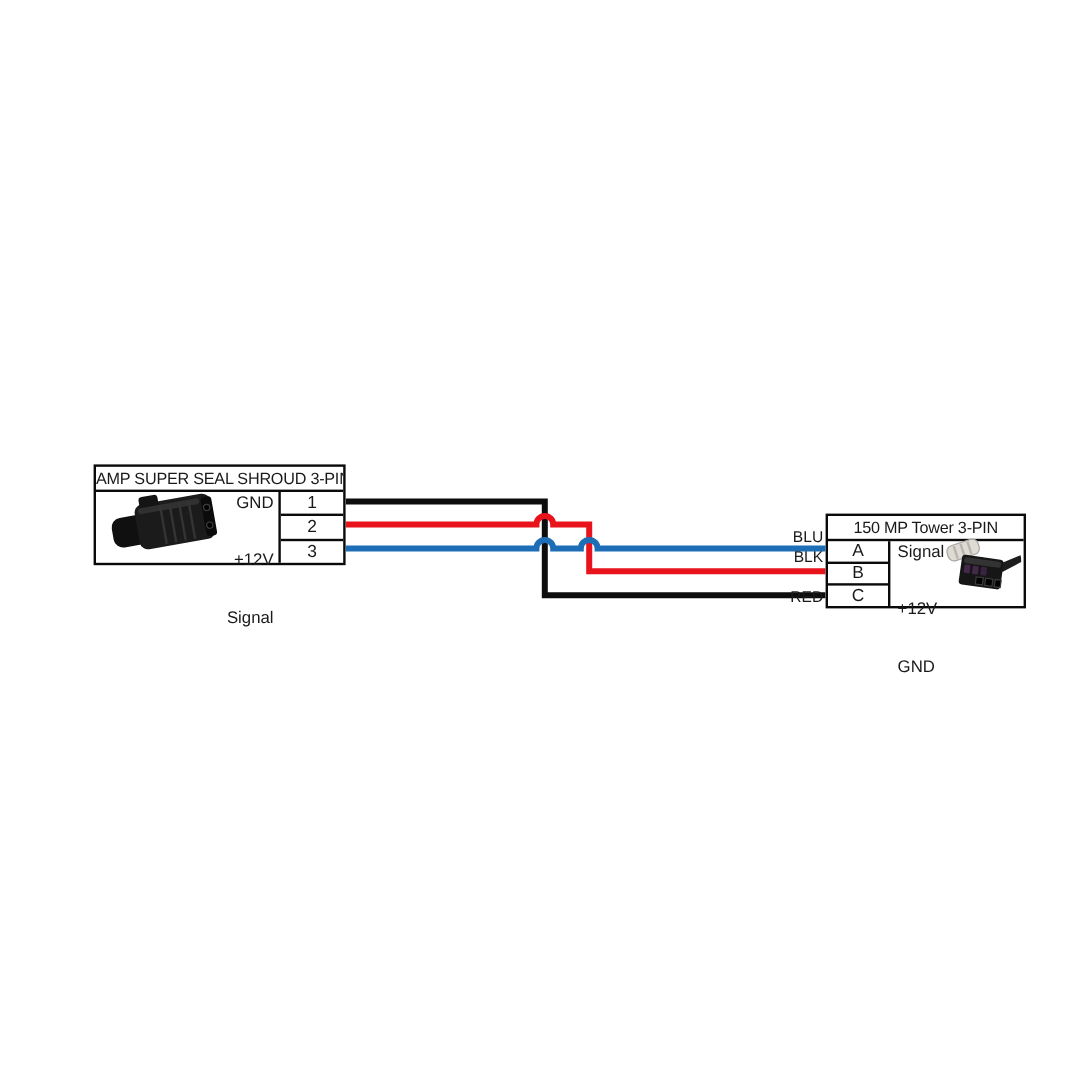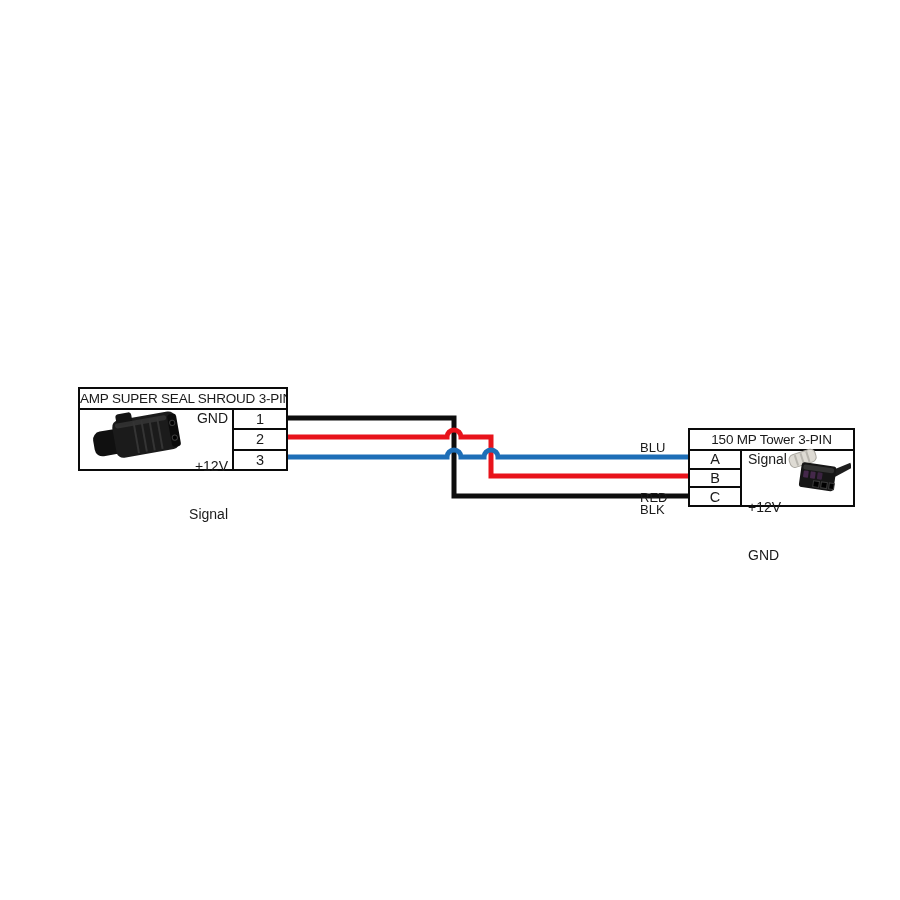--- a/index.html
+++ b/index.html
@@ -66,20 +66,21 @@
     align-items: center;
     font-size: 14px;
     white-space: nowrap;
   }
   .label-col.align-right .label-row { justify-content: flex-end; }
   .label-col.align-left  .label-row { justify-content: flex-start; }
   .photo-svg { position: absolute; }
   .wire-label {
     position: absolute;
     width: 46px;
+    text-align: right;
     font-size: 13px;
     line-height: 14px;
   }
 </style>
 </head>
 <body>
 
 <div class="canvas">
 
   <svg class="wires-svg" viewBox="0 0 900 900">
@@ -151,15 +152,15 @@
         <rect x="30" y="27" width="5" height="7" rx="1" fill="#3a2340"></rect>
         <rect x="27" y="36" width="6" height="6" fill="#000000" stroke="#3c3c3c" stroke-width="1"></rect>
         <rect x="35" y="36" width="6" height="6" fill="#000000" stroke="#3c3c3c" stroke-width="1"></rect>
         <rect x="43" y="36" width="5" height="6" fill="#000000" stroke="#3c3c3c" stroke-width="1"></rect>
       </g>
     </svg>
   </div>
 
   <div class="wire-label" style="left:640px; top:441px;">BLU</div>
   <div class="wire-label" style="left:640px; top:475px;margin-top:16px;">RED</div>
-  <div class="wire-label" style="left:640px; top:503px;">BLK</div>
+  <div class="wire-label" style="left:640px; top:457px;">BLK</div>
 
 </div>
 
 </body></html>

